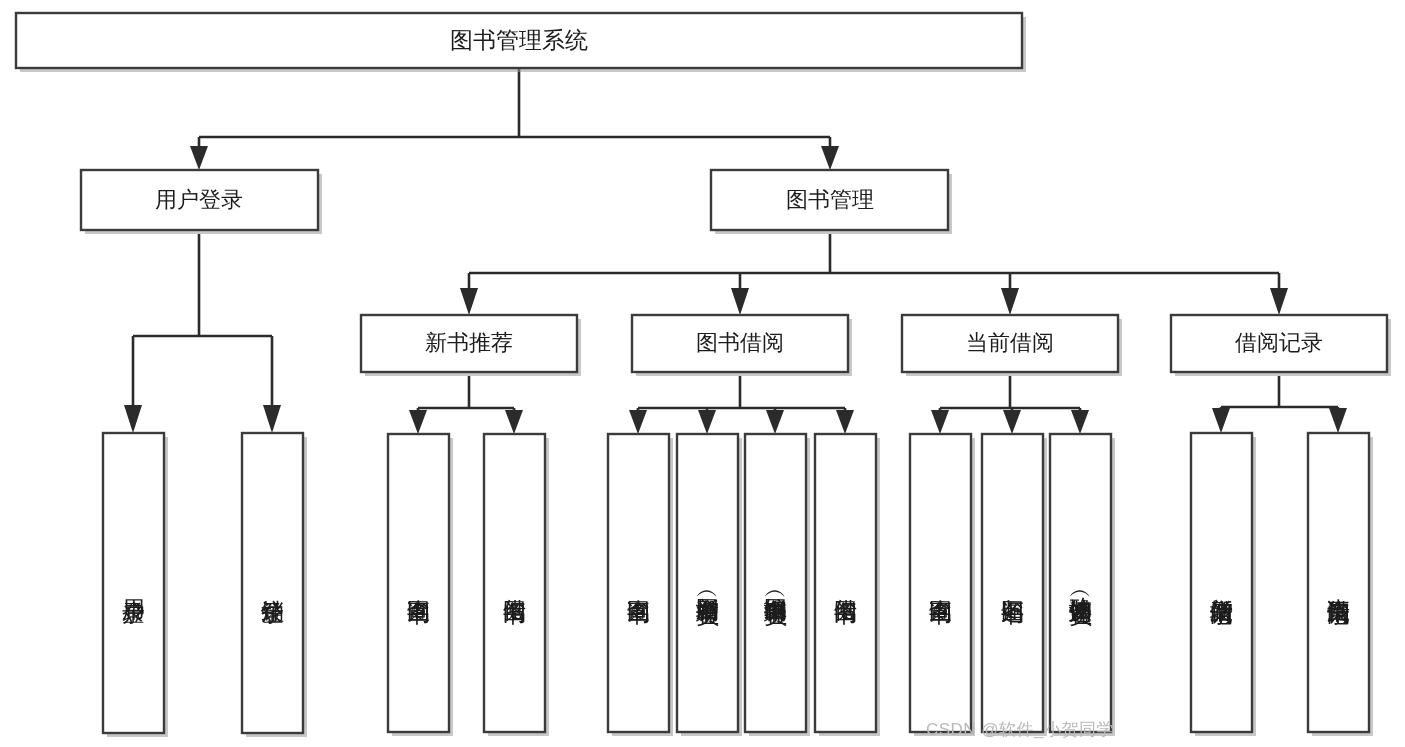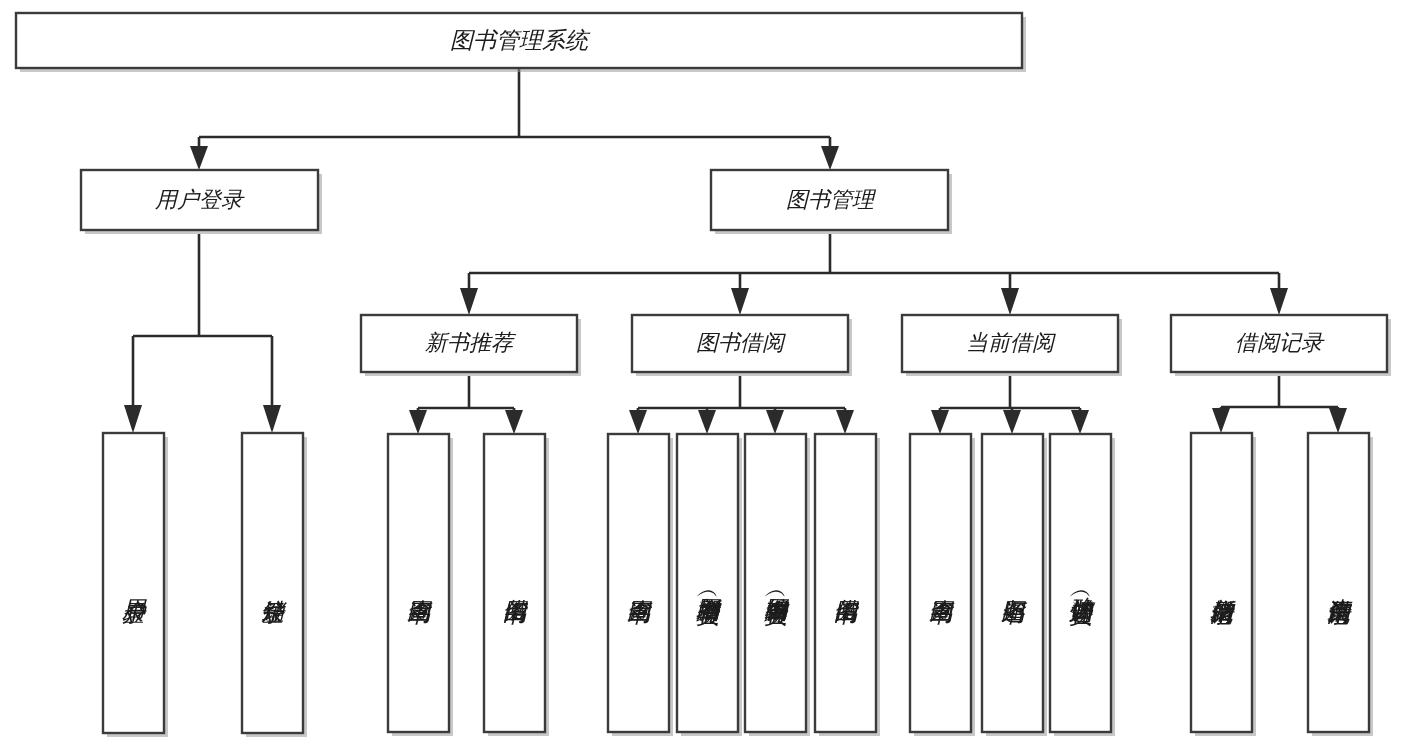--- a/index.html
+++ b/index.html
@@ -11,21 +11,20 @@
     width: 1405px;
     height: 747px;
     font-family: "Liberation Sans", "DejaVu Sans", sans-serif;
     overflow: hidden;
   }
   #diagram-root {
     position: relative;
     width: 1126px;
     height: 747px;
     background: #ffffff;
-    font-style: italic;
   }
   svg#diagram-svg {
     position: absolute;
     left: 0;
     top: 0;
     width: 1405px;
     height: 747px;
   }
   .node-box {
     fill: #ffffff;
@@ -264,13 +263,14 @@
     <span class="leaf-label">确认归还（管理员）</span>
   </div>
 
   <div class="leaf-label-wrap" style="left:1191px; top:433px; width:61px; height:299px;">
     <span class="leaf-label">新增借阅记录</span>
   </div>
   <div class="leaf-label-wrap" style="left:1308px; top:433px; width:61px; height:299px;">
     <span class="leaf-label">查询借阅记录</span>
   </div>
 
+  <div class="watermark">CSDN @软件_小贺同学</div>
 </div>
 
 </body></html>

